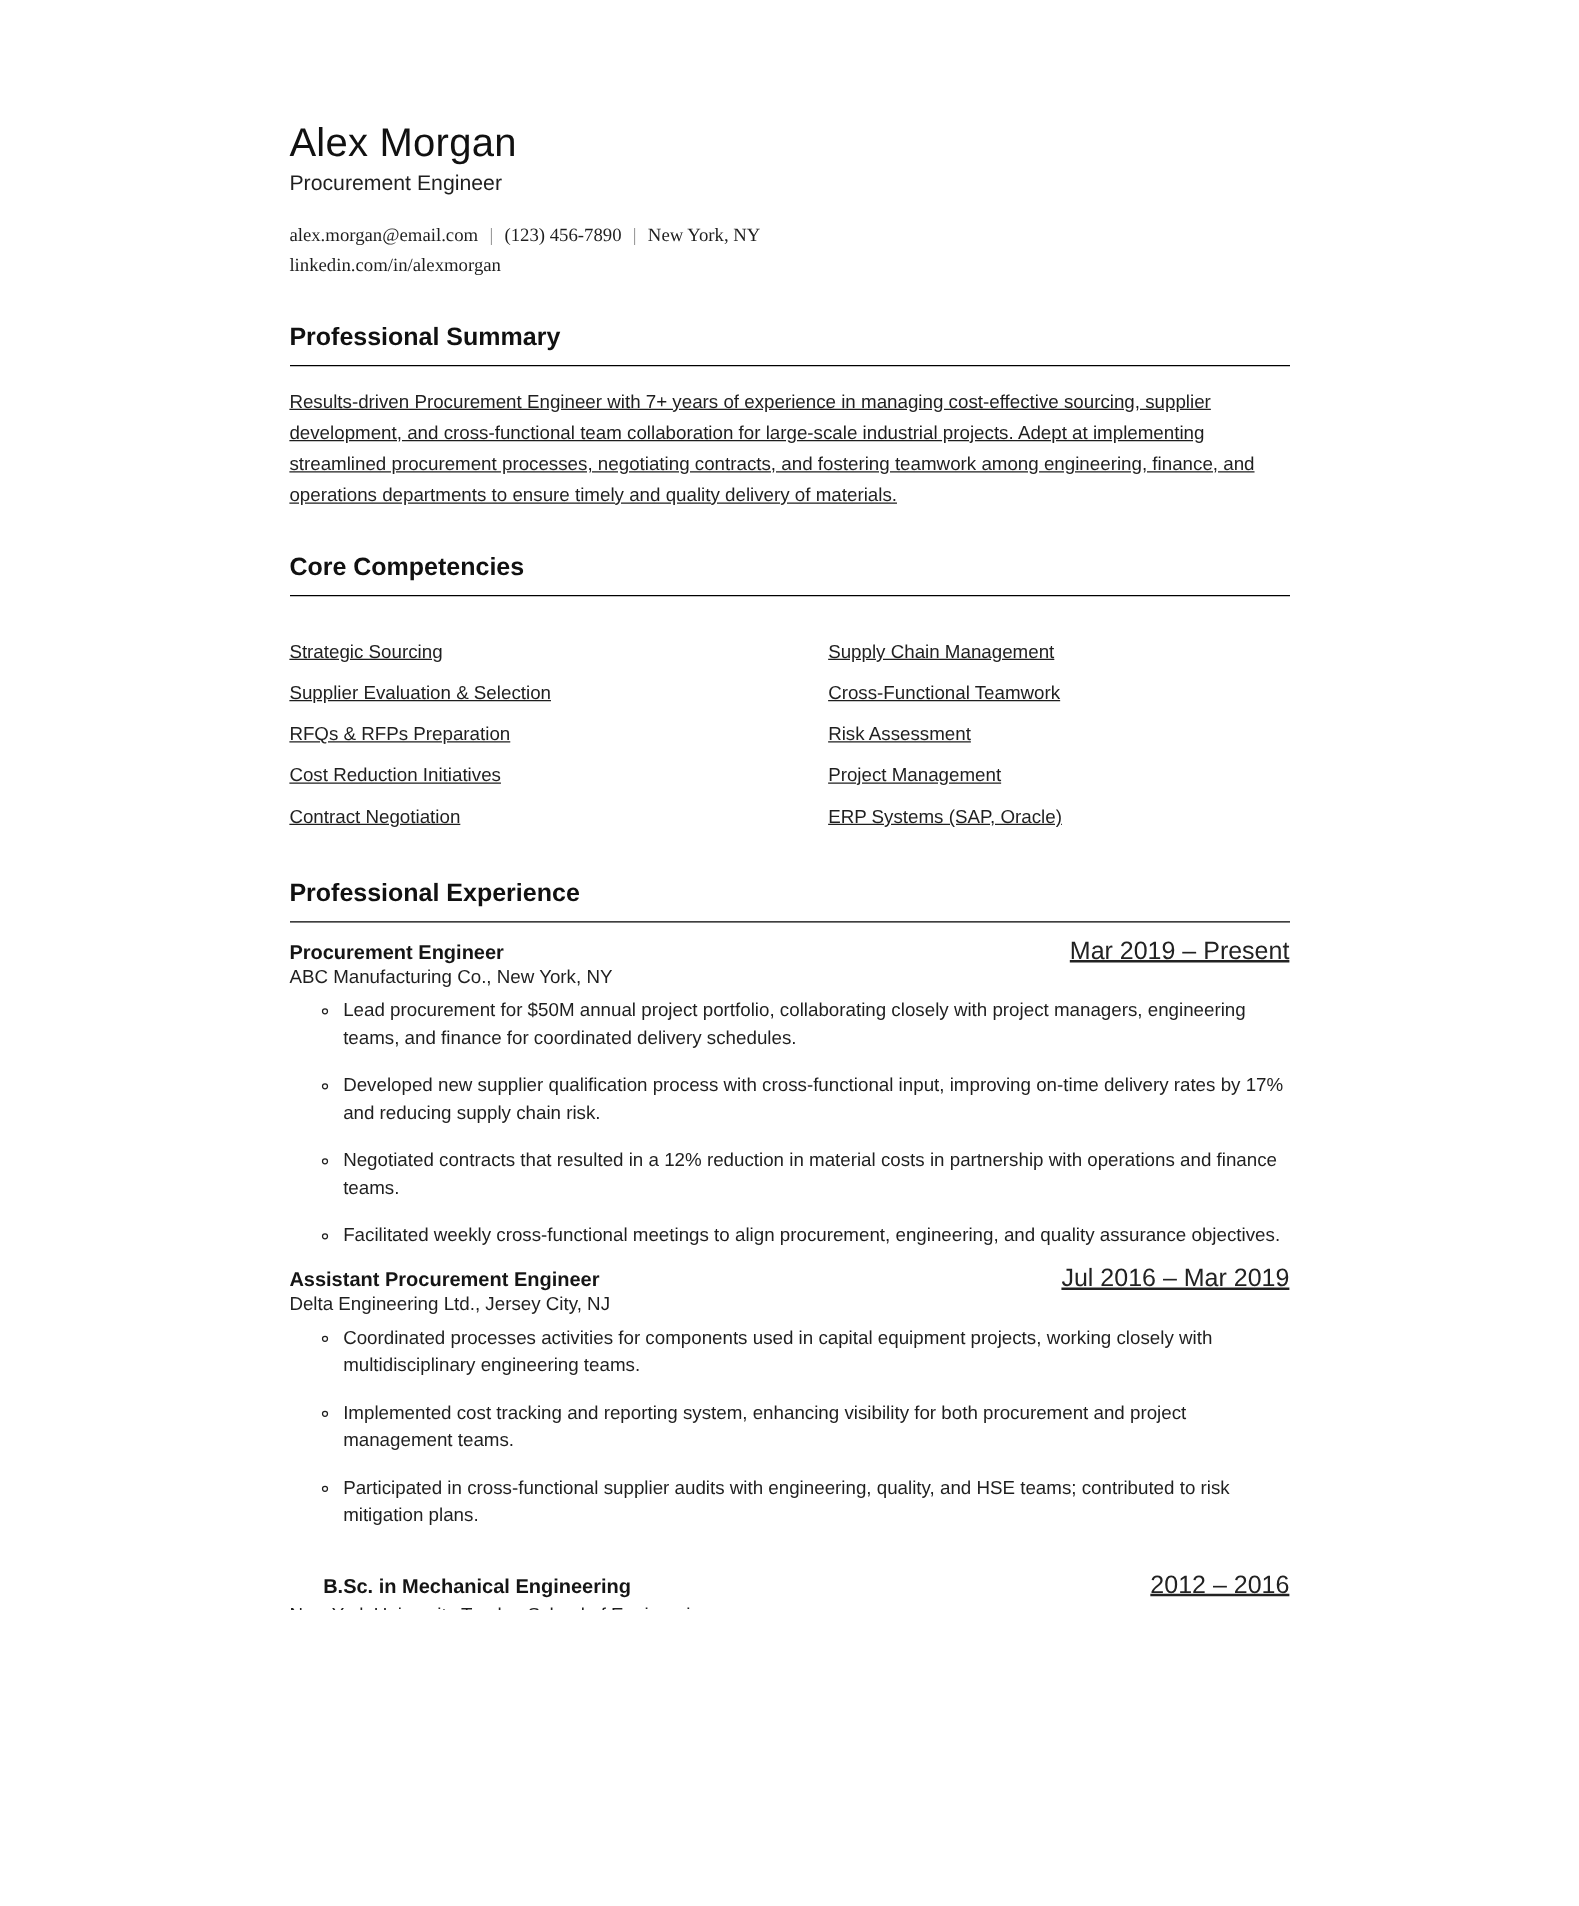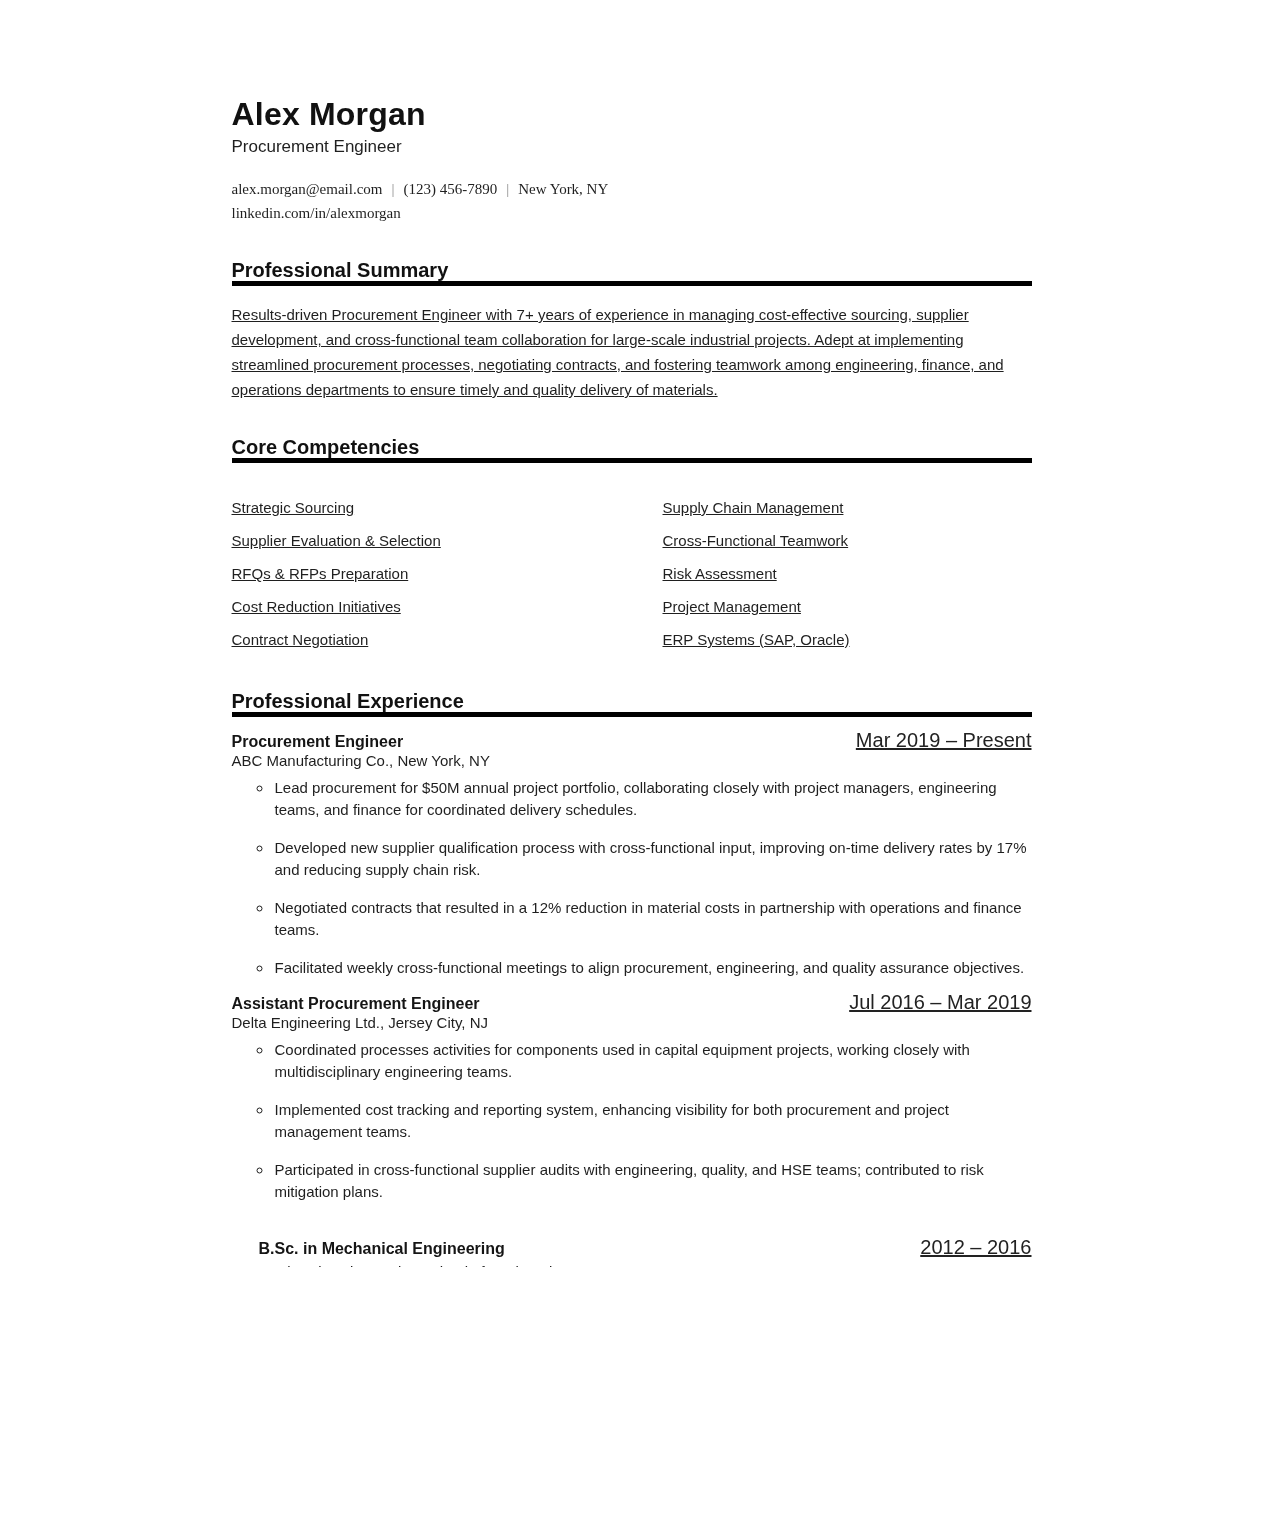--- a/index.html
+++ b/index.html
@@ -15,21 +15,21 @@
   .sheet {
     width: 800px;
     margin: 0 auto;
     padding-top: 97px;
   }
 
   
   .person-name {
     font-size: 32px;
     line-height: 34px;
-    font-weight: 700;
+    font-weight: 400;
     color: #111111;
     letter-spacing: 0.2px;
   }
   .person-title {
     font-size: 17px;
     line-height: 20px;
     margin-top: 6px;
     color: #1f1f1f;
   }
   .contact {
@@ -44,21 +44,22 @@
     margin: 0 9px;
   }
 
   
   section { margin-top: 34px; }
   .section-heading {
     font-size: 20px;
     line-height: 22px;
     font-weight: 700;
     color: #111111;
-    border-bottom: 5px solid #000000;
+    padding-bottom: 11px;
+    border-bottom: 1px solid #000000;
   }
 
   
   .summary-text {
     margin-top: 16px;
     font-size: 15px;
     line-height: 25px;
     color: #1f1f1f;
     text-decoration: underline;
   }

